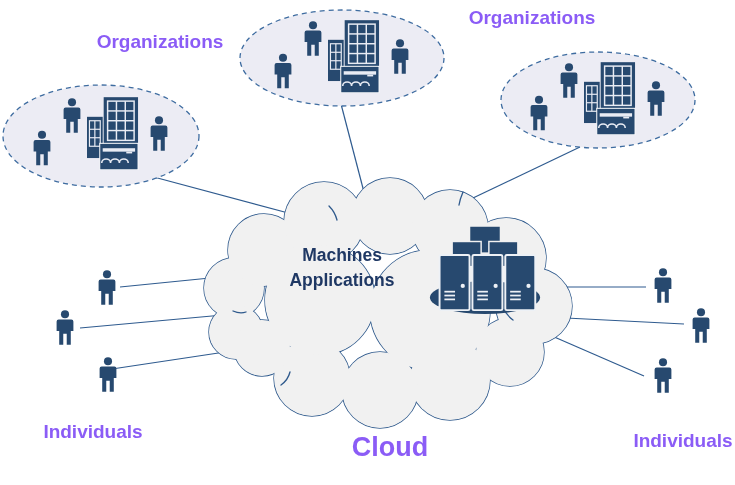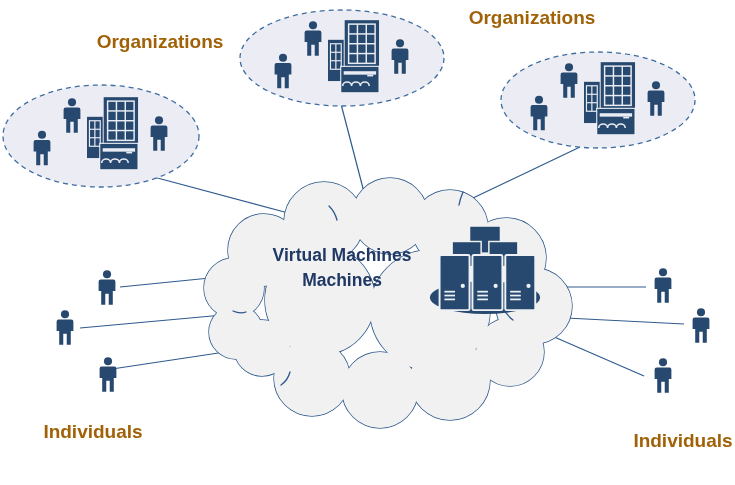--- a/index.html
+++ b/index.html
@@ -2,21 +2,21 @@
 <html><head>
 <meta charset="utf-8">
 <style>
   html,body{margin:0;padding:0;background:#ffffff;}
   .canvas{
     position:relative;width:735px;height:485px;background:#ffffff;overflow:hidden;
     font-family:"Liberation Sans", sans-serif;
   }
   .canvas svg.scene{position:absolute;left:0;top:0;}
   .label{
-    position:absolute;color:#a16207;font-weight:bold;text-align:center;
+    position:absolute;color:#8b5cf6;font-weight:bold;text-align:center;
     font-size:19px;letter-spacing:0px;
   }
   .label.big{font-size:27px;}
   .services{
     position:absolute;left:252px;top:243px;width:180px;text-align:center;
     color:#1F3864;font-weight:bold;font-size:17.5px;line-height:25px;
   }
   .cloud-outline{fill:#F1F1F1;stroke:#2E598C;stroke-width:1.4;}
   .cloud-fillonly{fill:#F1F1F1;stroke:none;}
   .stub{fill:none;stroke:#2E598C;stroke-width:1.3;stroke-linecap:round;}
@@ -164,21 +164,22 @@
     </g>
 
     <use href="#servers" x="427" y="226" width="116" height="89" class="navy"></use>
   </svg>
 
   <div class="label" style="left:80px;top:31px;width:160px;">Organizations</div>
 
   <div class="label" style="left:452px;top:7px;width:160px;">Organizations</div>
 
   <div class="services">
-    <div>Virtual Machines</div>
     <div>Machines</div>
+    <div>Applications</div>
   </div>
 
   <div class="label" style="left:38px;top:421px;width:110px;">Individuals</div>
 
   <div class="label" style="left:628px;top:430px;width:110px;">Individuals</div>
 
+  <div class="label big" style="left:330px;top:432px;width:120px;">Cloud</div>
 </div>
 
 </body></html>

